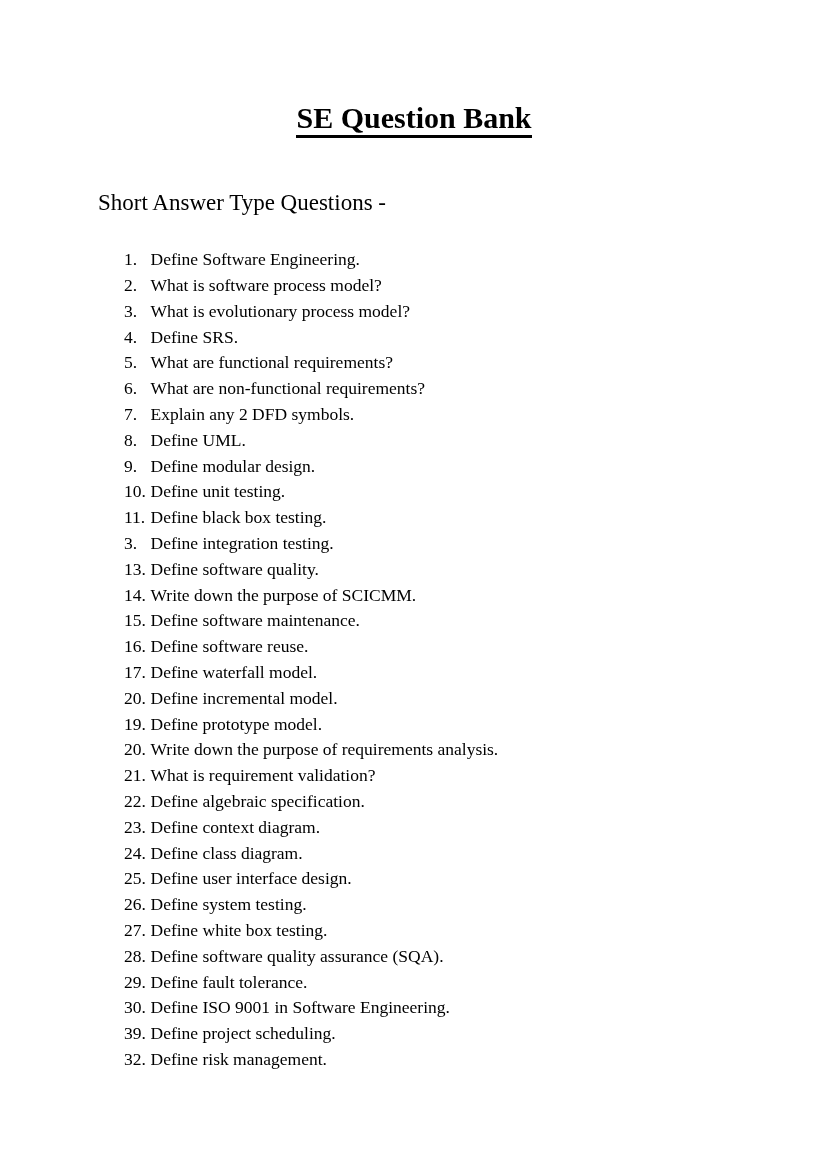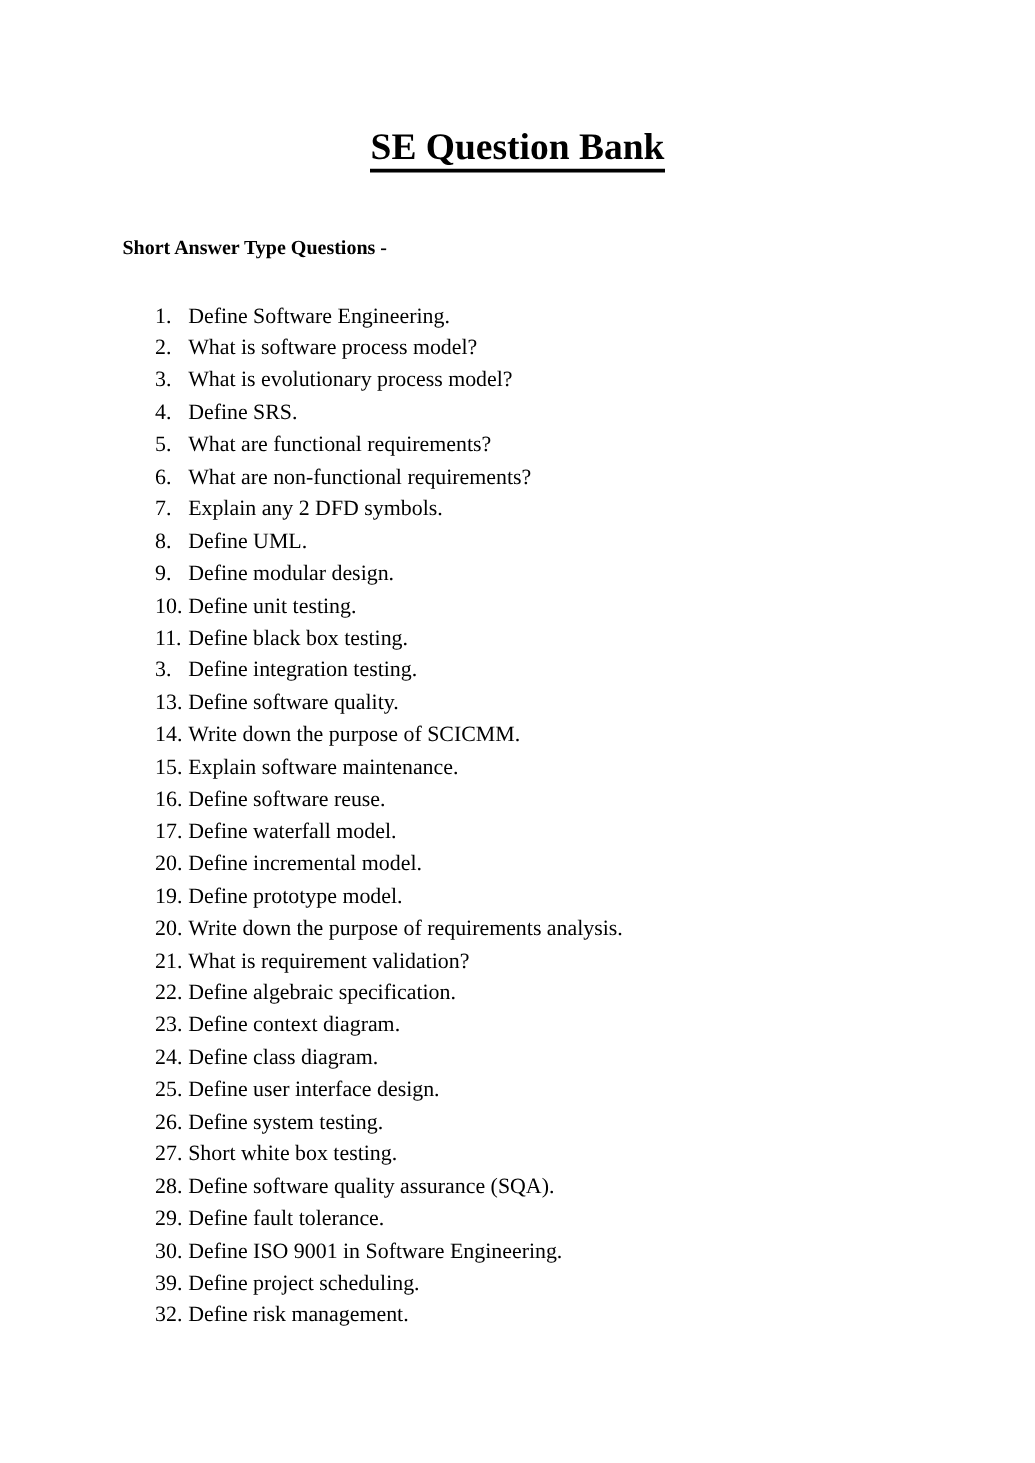--- a/index.html
+++ b/index.html
@@ -23,22 +23,22 @@
   .page-title {
     display: inline-block;
     font-size: 30px;
     font-weight: bold;
     line-height: 1.1;
     border-bottom: 3px solid #000000;
     padding-bottom: 1px;
   }
   .section-heading {
     margin: 52px 12px 0 98px;
-    font-size: 16px;
-    font-weight: bold;
+    font-size: 23px;
+    font-weight: normal;
     line-height: 1.1;
   }
   .question-list {
     margin: 32px 0 0 124px;
     font-size: 17.5px;
   }
   .q-item {
     display: flex;
     align-items: baseline;
     line-height: 25.8px;
@@ -114,21 +114,21 @@
       <div class="q-item">
         <span class="q-num">13.</span>
         <span class="q-text">Define software quality.</span>
       </div>
       <div class="q-item">
         <span class="q-num">14.</span>
         <span class="q-text">Write down the purpose of SCICMM.</span>
       </div>
       <div class="q-item">
         <span class="q-num">15.</span>
-        <span class="q-text">Explain software maintenance.</span>
+        <span class="q-text">Define software maintenance.</span>
       </div>
       <div class="q-item">
         <span class="q-num">16.</span>
         <span class="q-text">Define software reuse.</span>
       </div>
       <div class="q-item">
         <span class="q-num">17.</span>
         <span class="q-text">Define waterfall model.</span>
       </div>
       <div class="q-item">
@@ -162,21 +162,21 @@
       <div class="q-item">
         <span class="q-num">25.</span>
         <span class="q-text">Define user interface design.</span>
       </div>
       <div class="q-item">
         <span class="q-num">26.</span>
         <span class="q-text">Define system testing.</span>
       </div>
       <div class="q-item">
         <span class="q-num">27.</span>
-        <span class="q-text">Short white box testing.</span>
+        <span class="q-text">Define white box testing.</span>
       </div>
       <div class="q-item">
         <span class="q-num">28.</span>
         <span class="q-text">Define software quality assurance (SQA).</span>
       </div>
       <div class="q-item">
         <span class="q-num">29.</span>
         <span class="q-text">Define fault tolerance.</span>
       </div>
       <div class="q-item">

